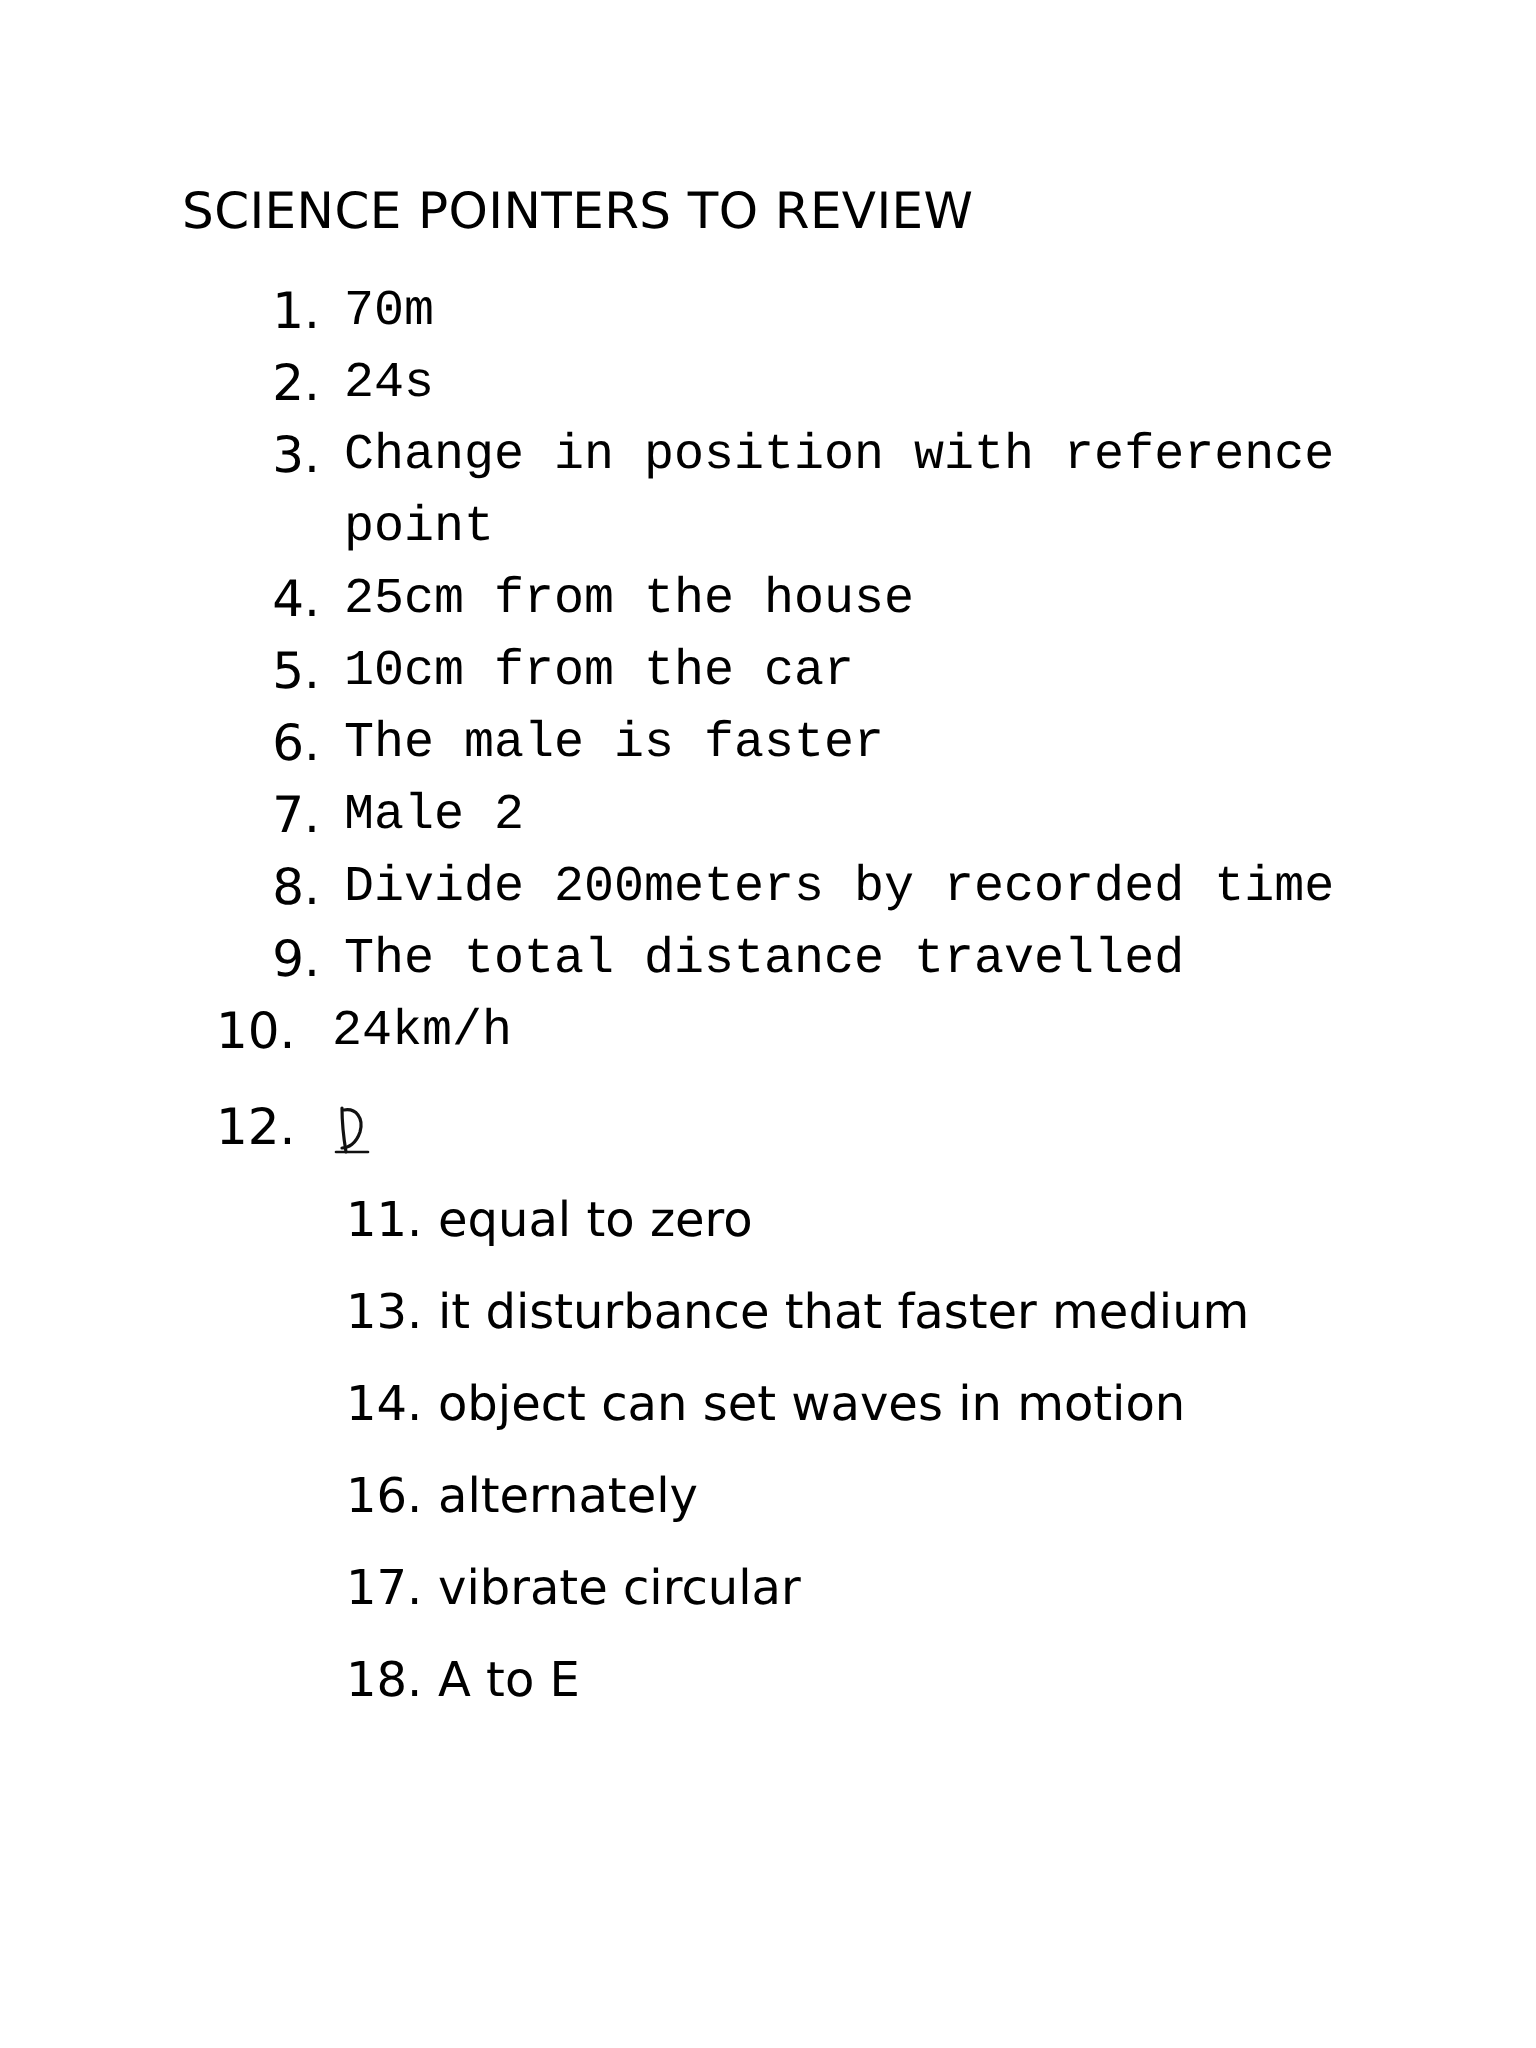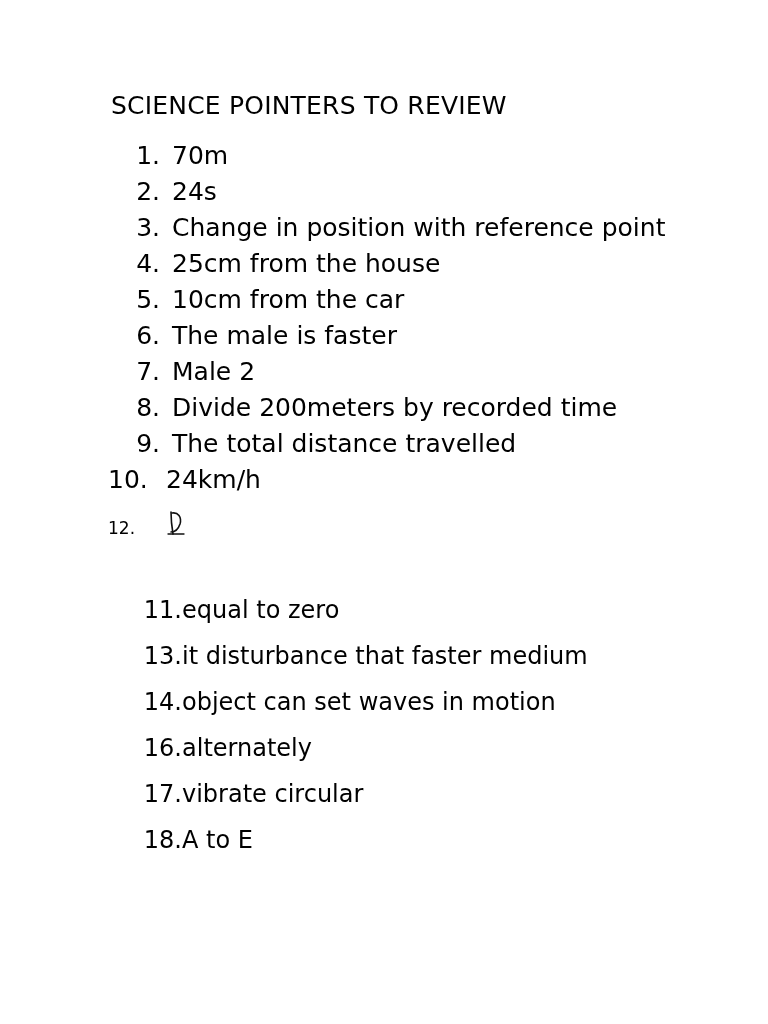--- a/index.html
+++ b/index.html
@@ -21,21 +21,20 @@
     background: #ffffff;
   }
   .doc-title {
     position: absolute;
     left: 91px;
     top: 92px;
     font-size: 25px;
     line-height: 1.15;
     letter-spacing: 0.2px;
     white-space: nowrap;
-    margin-left: 20px;
   }
   .list-block-a {
     position: absolute;
     left: 104px;
     top: 138px;
     width: 620px;
   }
   .row-a {
     display: flex;
     align-items: flex-start;
@@ -49,28 +48,29 @@
     padding-right: 0;
     white-space: nowrap;
   }
   .num-a.wide {
     text-align: left;
     padding-left: 4px;
   }
   .txt-a {
     flex: 1 1 auto;
     padding-left: 12px;
+    font-family: Liberation Mono, monospace;
   }
   .txt-a.tight {
     padding-left: 2px;
   }
   .scribble-row {
     display: flex;
-    align-items: flex-start;
-    font-size: 17px;
+    align-items: flex-end;
+    font-size: 25px;
     line-height: 36px;
     margin-top: 12px;
   }
   .scribble {
     position: relative;
     width: 30px;
     height: 30px;
     margin-left: 2px;
   }
   .scribble svg {
@@ -86,22 +86,23 @@
   }
   .row-b {
     display: flex;
     align-items: flex-start;
     font-size: 24px;
     line-height: 46px;
   }
   .num-b {
     width: 46px;
     flex: 0 0 46px;
-    text-align: right;
+    text-align: left;
     white-space: nowrap;
+    margin-left: 37px;
   }
   .txt-b {
     flex: 1 1 auto;
   }
 </style>
 </head>
 <body>
 
 <div class="page">
 

